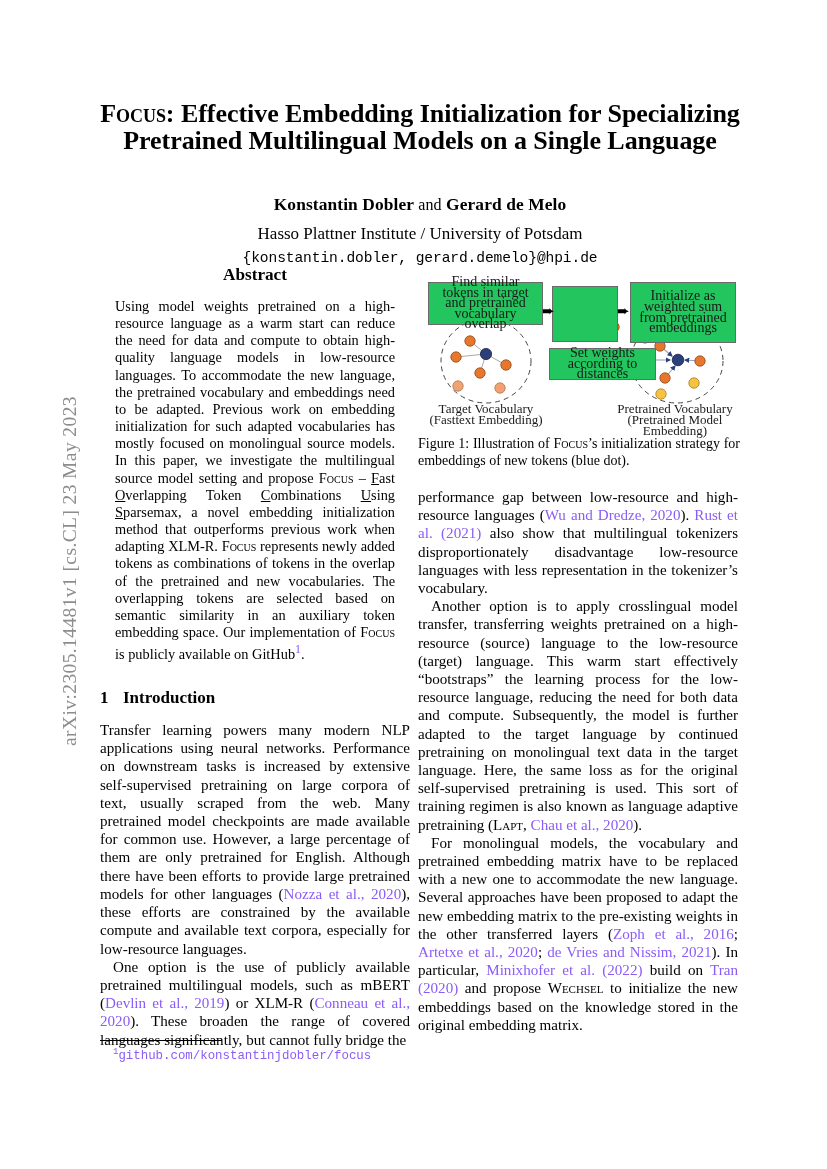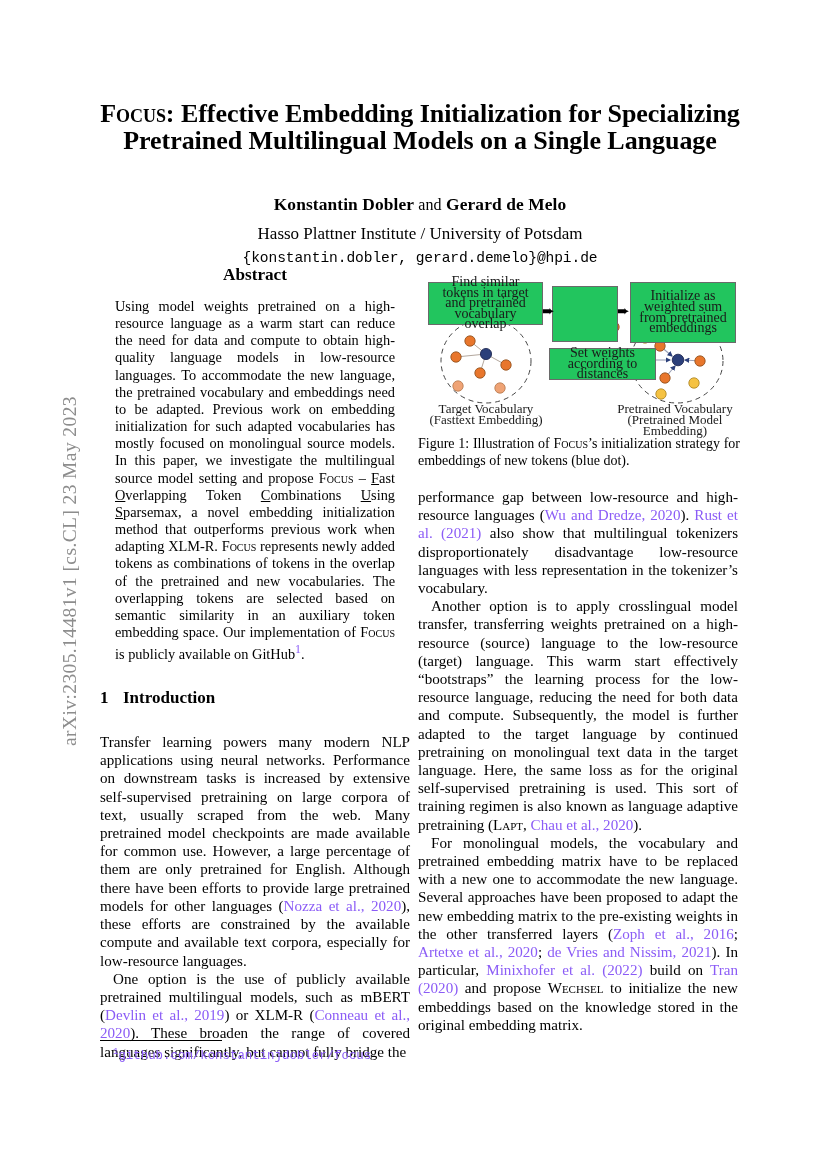--- a/index.html
+++ b/index.html
@@ -111,21 +111,21 @@
     line-height: 17.15px;
     text-align: justify;
     text-justify: inter-word;
     hyphens: manual;
     padding: 0 15px 0 15px;
   }
   .section-head {
     font-size: 17px;
     font-weight: bold;
     margin-top: 25px;
-    margin-bottom: 25px;
+    margin-bottom: 13px;
   }
   .section-head .num {
     display: inline-block;
     width: 23px;
   }
   .body-text {
     font-size: 15.1px;
     line-height: 18.2px;
     text-align: justify;
     text-justify: inter-word;

